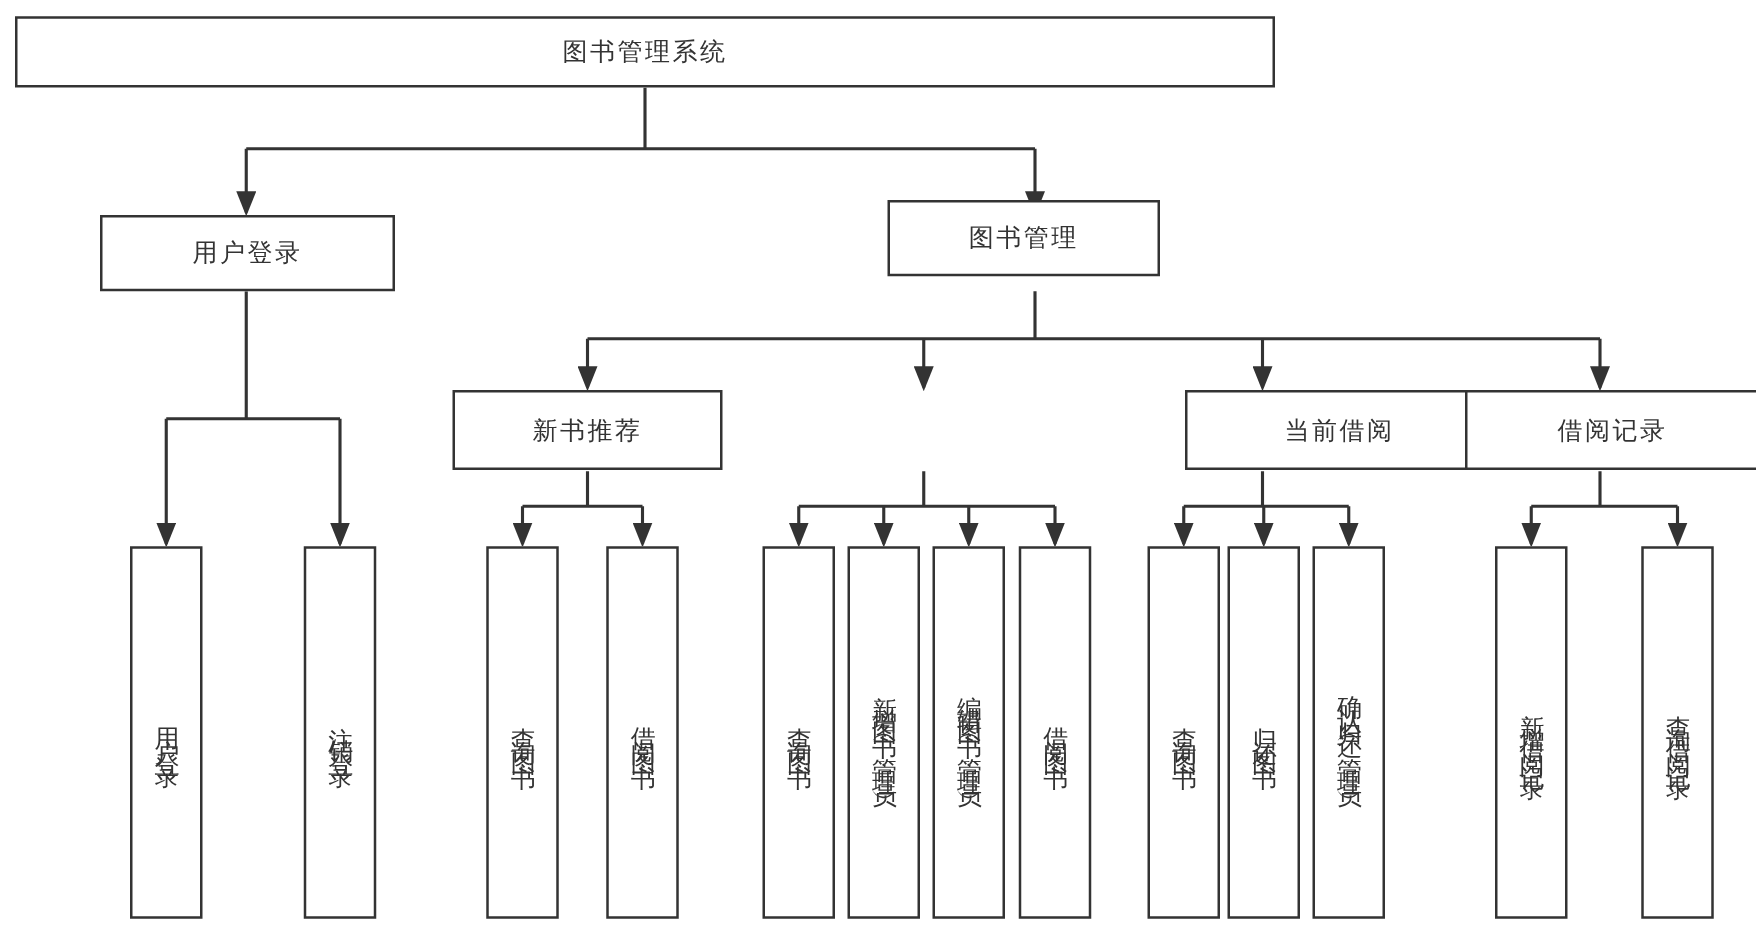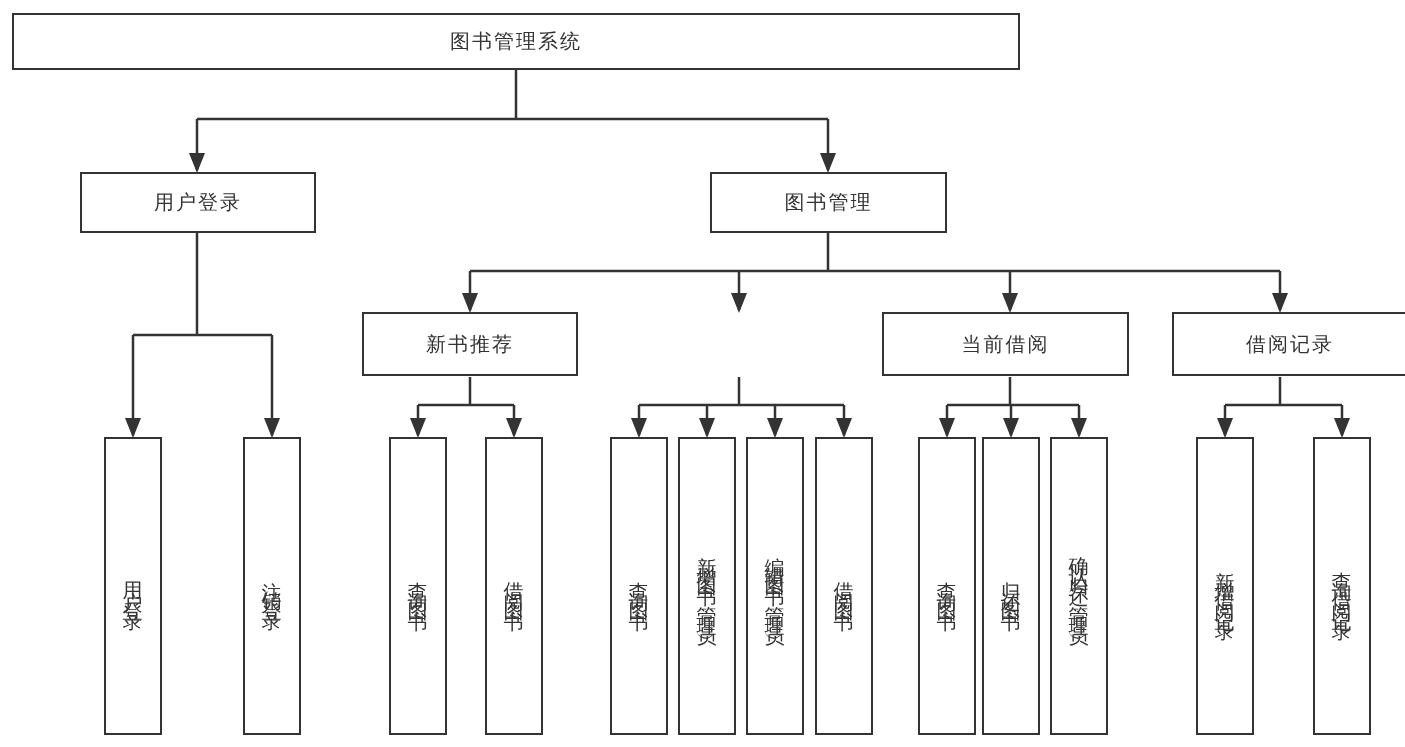--- a/index.html
+++ b/index.html
@@ -88,24 +88,24 @@
 
       <path d="M1280,377 V405 M1225,405 H1342"></path>
       <line x1="1225" y1="405" x2="1225" y2="435" marker-end="url(#arrow)"></line>
       <line x1="1342" y1="405" x2="1342" y2="435" marker-end="url(#arrow)"></line>
     </g>
   </svg>
 
   <div class="node hbox" style="left:12px;top:13px;width:1008px;height:57px">图书管理系统</div>
 
   <div class="node hbox" style="left:80px;top:172px;width:236px;height:61px">用户登录</div>
-  <div class="node hbox" style="left:710px;top:172px;width:237px;height:61px">图书管理</div>
+  <div class="node hbox" style="left:710px;top:160px;width:218px;height:61px">图书管理</div>
 
   <div class="node hbox" style="left:362px;top:312px;width:216px;height:64px">新书推荐</div>
-  <div class="node hbox" style="left:882px;top:312px;width:247px;height:64px">当前借阅</div>
+  <div class="node hbox" style="left:948px;top:312px;width:247px;height:64px">当前借阅</div>
   <div class="node hbox" style="left:1172px;top:312px;width:236px;height:64px">借阅记录</div>
 
   <div class="node vbox" style="left:104px">用户登录</div>
   <div class="node vbox" style="left:243px">注销登录</div>
 
   <div class="node vbox" style="left:389px">查询图书</div>
   <div class="node vbox" style="left:485px">借阅图书</div>
 
   <div class="node vbox" style="left:610px">查询图书</div>
   <div class="node vbox" style="left:678px">新增图书（管理员）</div>

